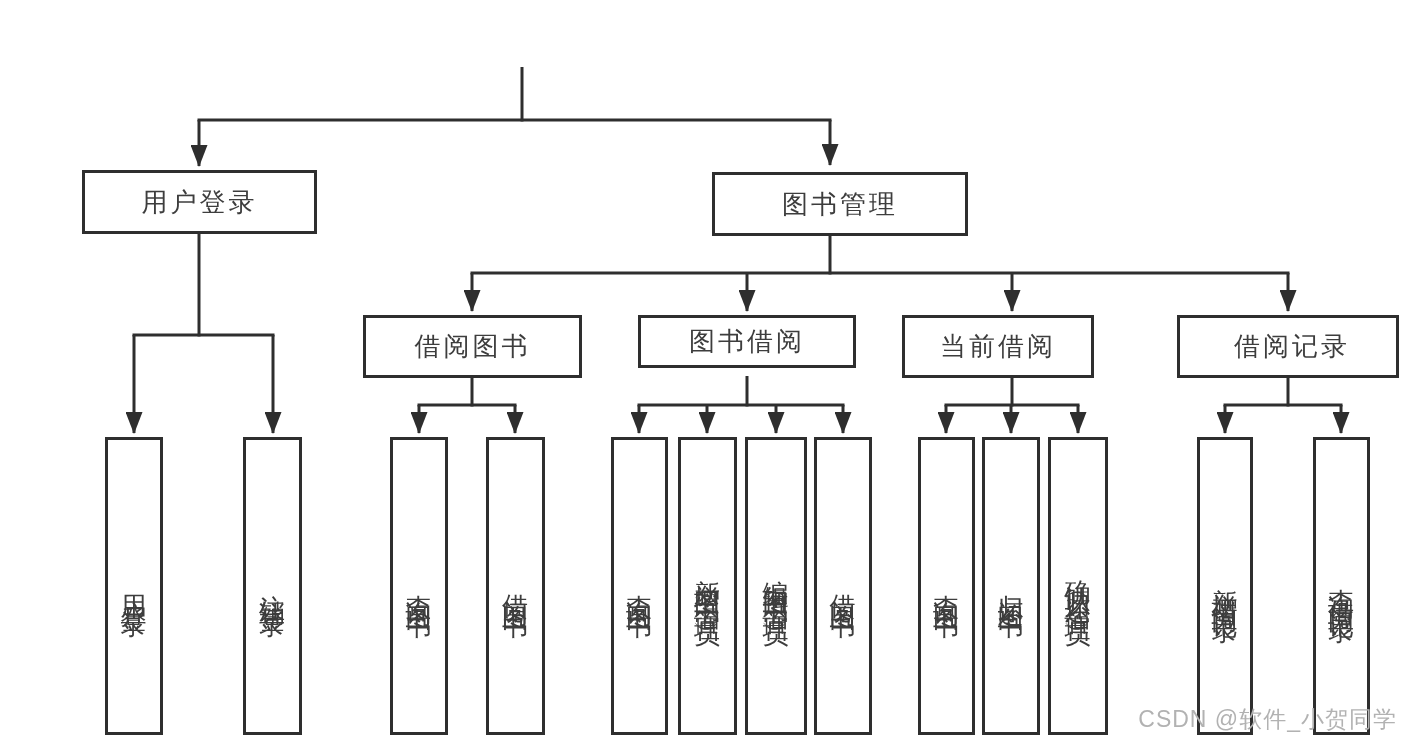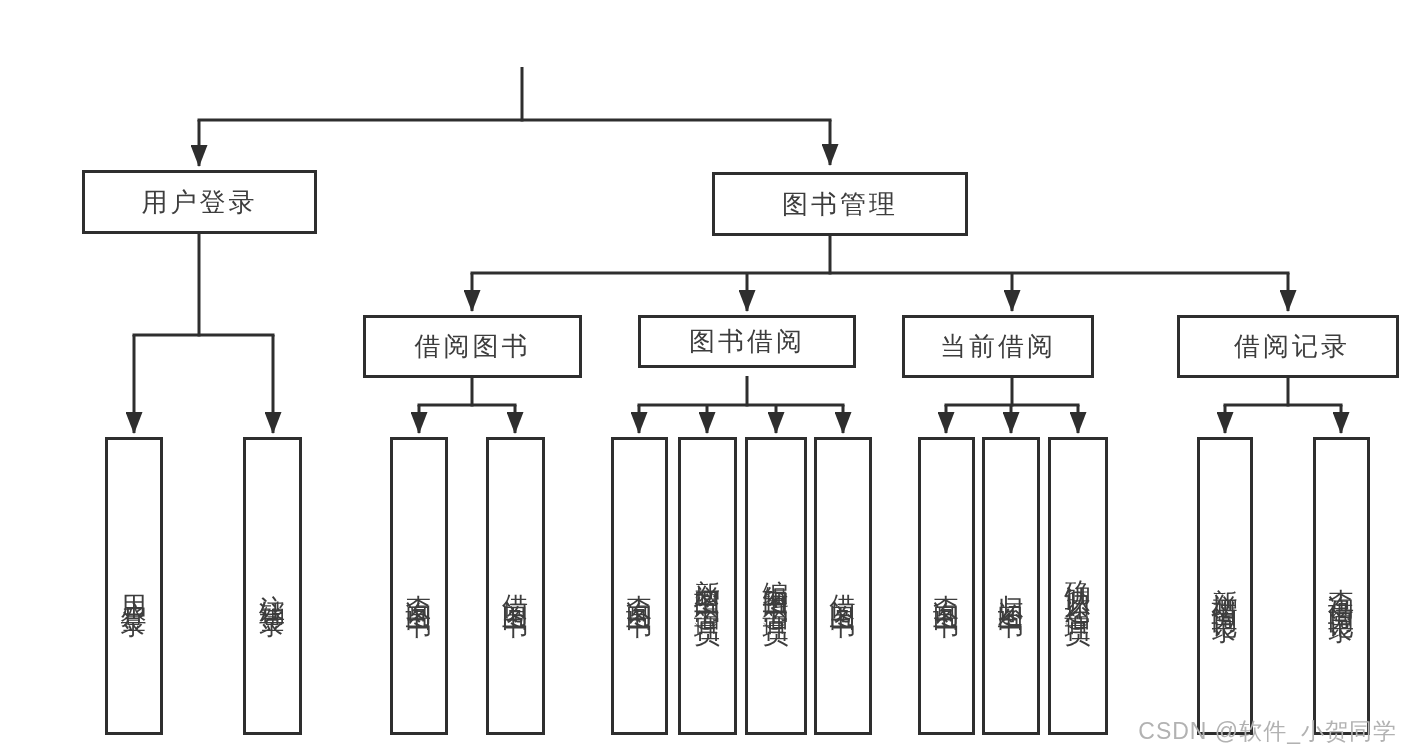--- a/index.html
+++ b/index.html
@@ -59,21 +59,21 @@
   .n-f07 { left: 745px;  width: 62px; }
   .n-f08 { left: 814px;  width: 58px; }
   .n-f09 { left: 918px;  width: 57px; }
   .n-f10 { left: 982px;  width: 58px; }
   .n-f11 { left: 1048px; width: 60px; }
   .n-f12 { left: 1197px; width: 56px; }
   .n-f13 { left: 1313px; width: 57px; }
   .watermark {
     position: absolute;
     right: 8px;
-    bottom: 0;
+    bottom: 12px;
     font-size: 23px;
     letter-spacing: 1px;
     color: #b2b2b2;
     z-index: 3;
   }
 </style>
 </head>
 <body>
 
 <div class="stage">

